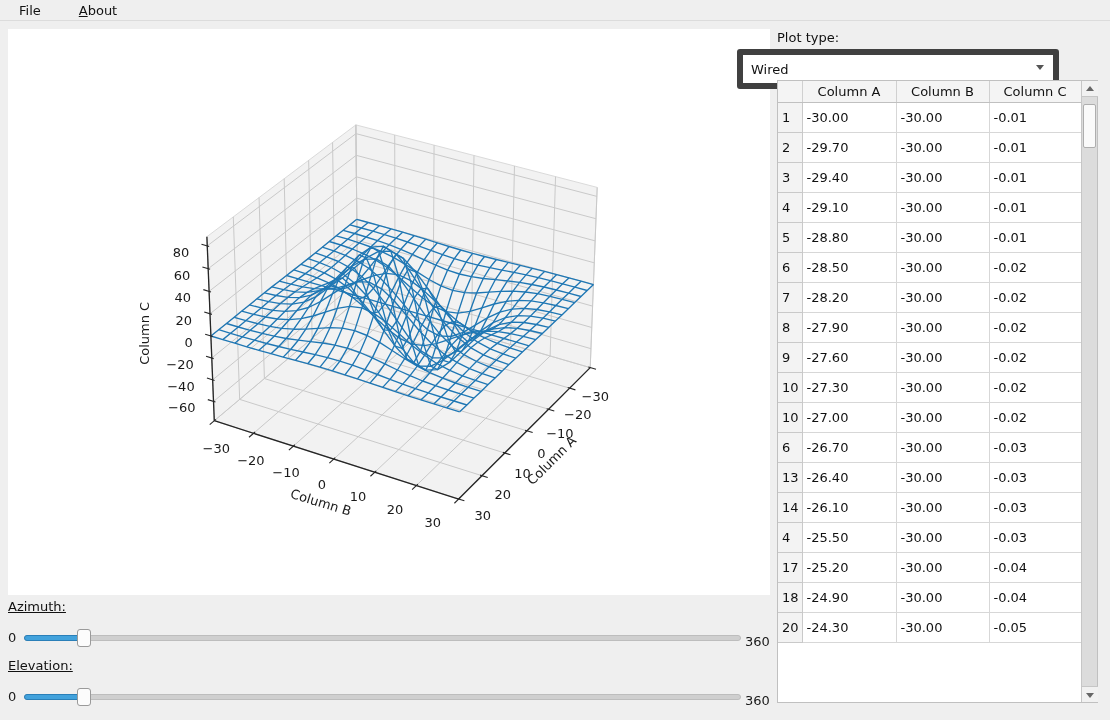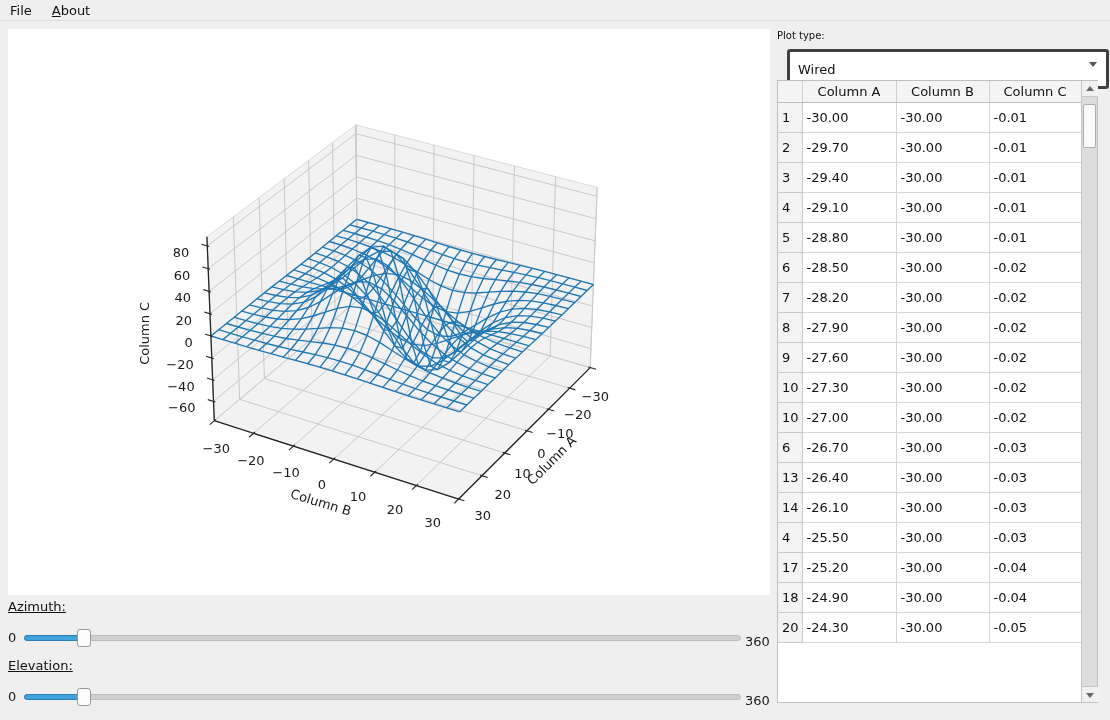--- a/index.html
+++ b/index.html
@@ -1,29 +1,29 @@
 <!DOCTYPE html>
 <html><head>
 <meta charset="utf-8">
 <style>
   * { margin:0; padding:0; box-sizing:border-box; }
   html,body { width:1110px; height:720px; overflow:hidden; }
   body { font-family:"DejaVu Sans","Liberation Sans",sans-serif; background:#efefef; color:#1a1a1a; position:relative; font-size:13px; }
 
   
   .menubar { position:absolute; left:0; top:0; width:1110px; height:21px; background:#efefef; border-bottom:1px solid #dcdcdc; display:flex; align-items:center; }
-  .menu-item { display:inline-block; padding:2px 10px; font-size:13px; color:#111; cursor:default; }
+  .menu-item { display:inline-block; padding:2px 19px; font-size:13px; color:#111; cursor:default; }
   .menu-item.about::first-letter { text-decoration:underline; }
 
   
   .figure { position:absolute; left:8px; top:29px; width:762px; height:566px; background:#ffffff; }
 
   
-  .plot-type-label { position:absolute; left:777px; top:30px; font-size:10px; color:#111; }
-  .combobox { position:absolute; left:787px; top:49px; width:322px; height:40px; background:#ffffff; border:3px solid #404040; border-radius:3px; display:flex; align-items:center; padding-left:8px; font-size:13px; color:#111; }
+  .plot-type-label { position:absolute; left:777px; top:30px; font-size:13px; color:#111; }
+  .combobox { position:absolute; left:737px; top:49px; width:322px; height:40px; background:#ffffff; border:6px solid #404040; border-radius:3px; display:flex; align-items:center; padding-left:8px; font-size:13px; color:#111; }
   .combo-arrow { position:absolute; right:9px; top:10px; width:0; height:0; border-left:4px solid transparent; border-right:4px solid transparent; border-top:5px solid #555; }
 
   
   .table-wrap { position:absolute; left:777px; top:80px; width:321px; height:623px; background:#ffffff; border:1px solid #c0c0c0; }
   table.grid { border-collapse:collapse; table-layout:fixed; width:303px; font-size:13px; }
   table.grid th { height:21px; background:#f4f4f4; border-right:1px solid #d0d0d0; border-bottom:1px solid #c0c0c0; font-weight:normal; text-align:center; color:#111; }
   table.grid td { height:30px; background:#ffffff; border-right:1px solid #d7d7d7; border-bottom:1px solid #d7d7d7; padding-left:4px; color:#111; vertical-align:middle; }
   table.grid td.rownum { background:#f3f3f3; border-right:1px solid #c9c9c9; border-bottom:1px solid #c9c9c9; width:24px; }
   col.c-num { width:24px; } col.c-a { width:94px; } col.c-b { width:93px; } col.c-c { width:92px; }
 

